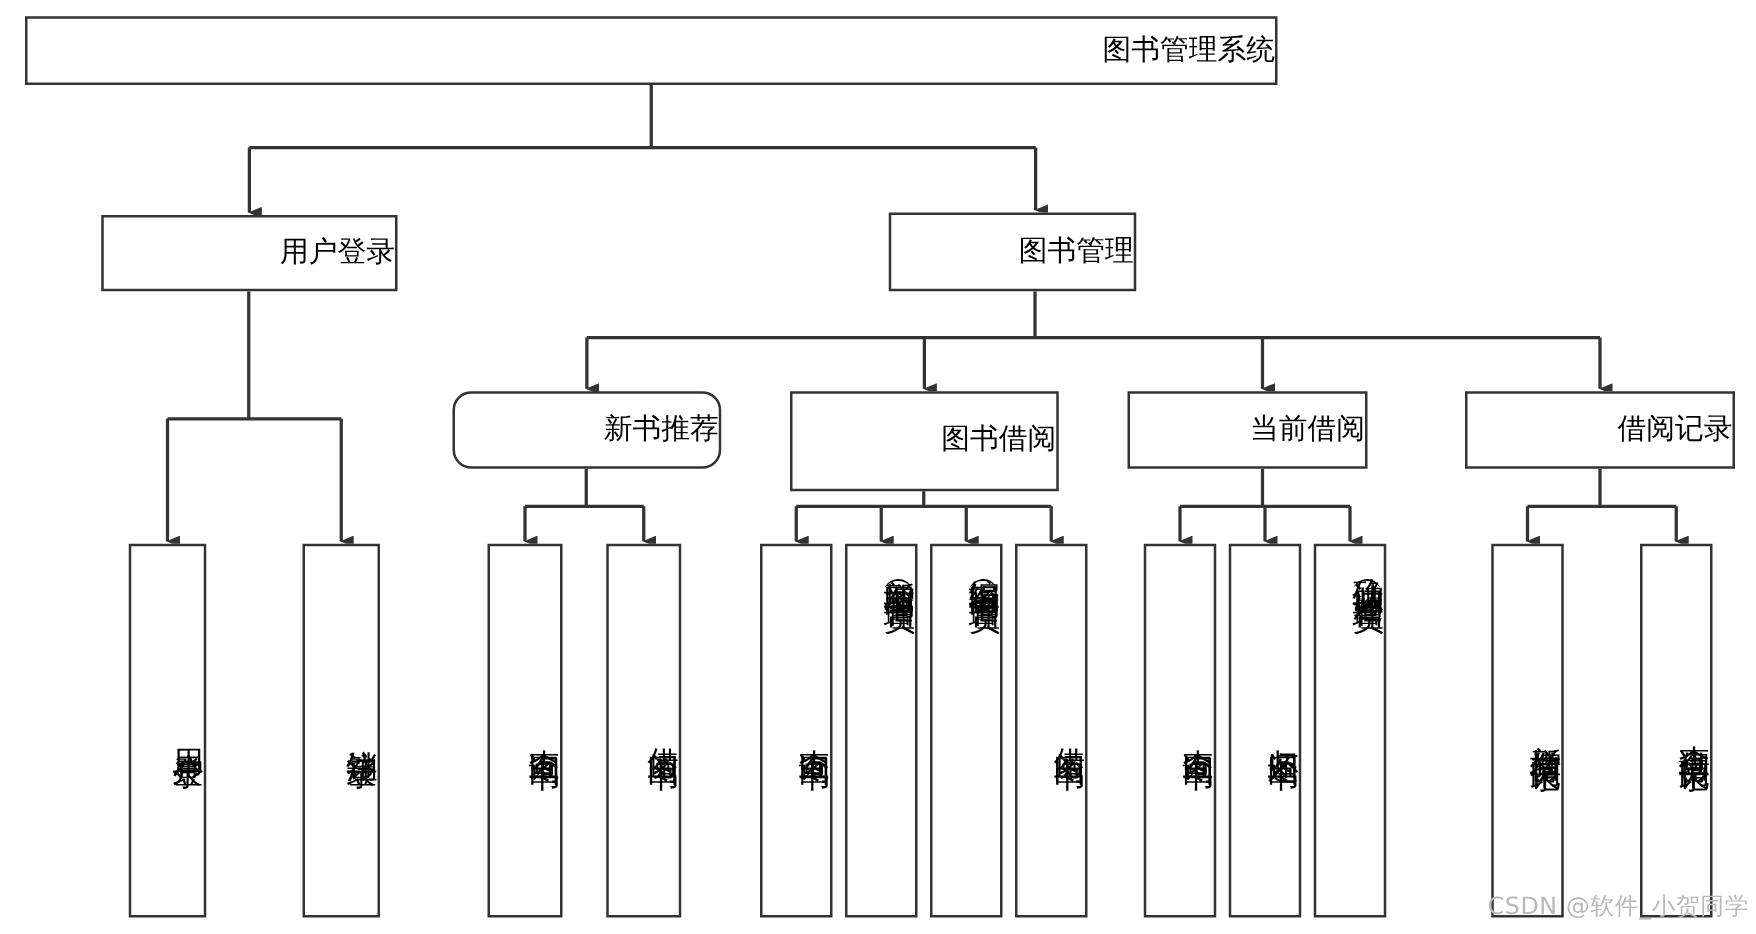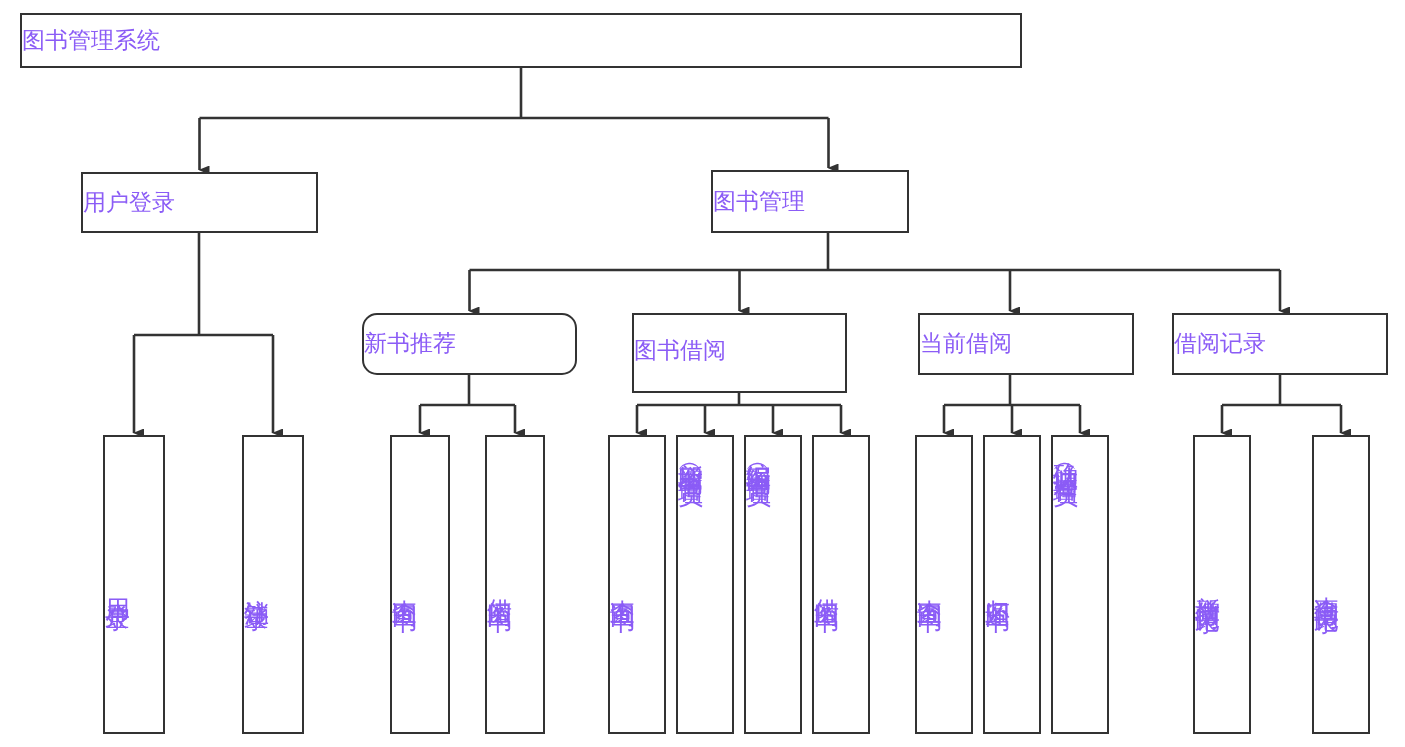--- a/index.html
+++ b/index.html
@@ -24,22 +24,22 @@
     width: 1405px;
     height: 747px;
   }
   .node {
     position: absolute;
     box-sizing: border-box;
     border: 2px solid #333333;
     background: #ffffff;
     display: flex;
     align-items: center;
-    justify-content: flex-start;
-    color: #8b5cf6;
+    justify-content: flex-end;
+    color: #000000;
   }
   .node .label {
     display: block;
     text-align: center;
     line-height: 1.12;
     white-space: nowrap;
   }
   .node.horiz .label {
     font-size: 23px;
   }
@@ -126,21 +126,21 @@
   <div class="node horiz" style="left: 711px; top: 170px; width: 198px; height: 63px;">
     <span class="label">图书管理</span>
   </div>
 
   <div class="node horiz" style="left: 362px; top: 313px; width: 215px; height: 62px; border-radius: 15px;">
     <span class="label">新书推荐</span>
   </div>
   <div class="node horiz" style="left: 632px; top: 313px; width: 215px; height: 80px; font-family: Liberation Mono, monospace;">
     <span class="label">图书借阅</span>
   </div>
-  <div class="node horiz" style="left: 902px; top: 313px; width: 216px; height: 62px; margin-left: 16px;">
+  <div class="node horiz" style="left: 902px; top: 313px; width: 192px; height: 62px;">
     <span class="label">当前借阅</span>
   </div>
   <div class="node horiz" style="left: 1172px; top: 313px; width: 216px; height: 62px;">
     <span class="label">借阅记录</span>
   </div>
 
   <div class="node vert" style="left: 103px; top: 435px; width: 62px; height: 299px;">
     <span class="label">用户登录</span>
   </div>
   <div class="node vert" style="left: 242px; top: 435px; width: 62px; height: 299px;">
@@ -177,13 +177,14 @@
     <span class="label">确认归还（管理员）</span>
   </div>
 
   <div class="node vert" style="left: 1193px; top: 435px; width: 58px; height: 299px;">
     <span class="label">新增借阅记录</span>
   </div>
   <div class="node vert" style="left: 1312px; top: 435px; width: 58px; height: 299px;">
     <span class="label">查询借阅记录</span>
   </div>
 
+  <div id="watermark">CSDN @软件_小贺同学</div>
 </div>
 
 </body></html>

